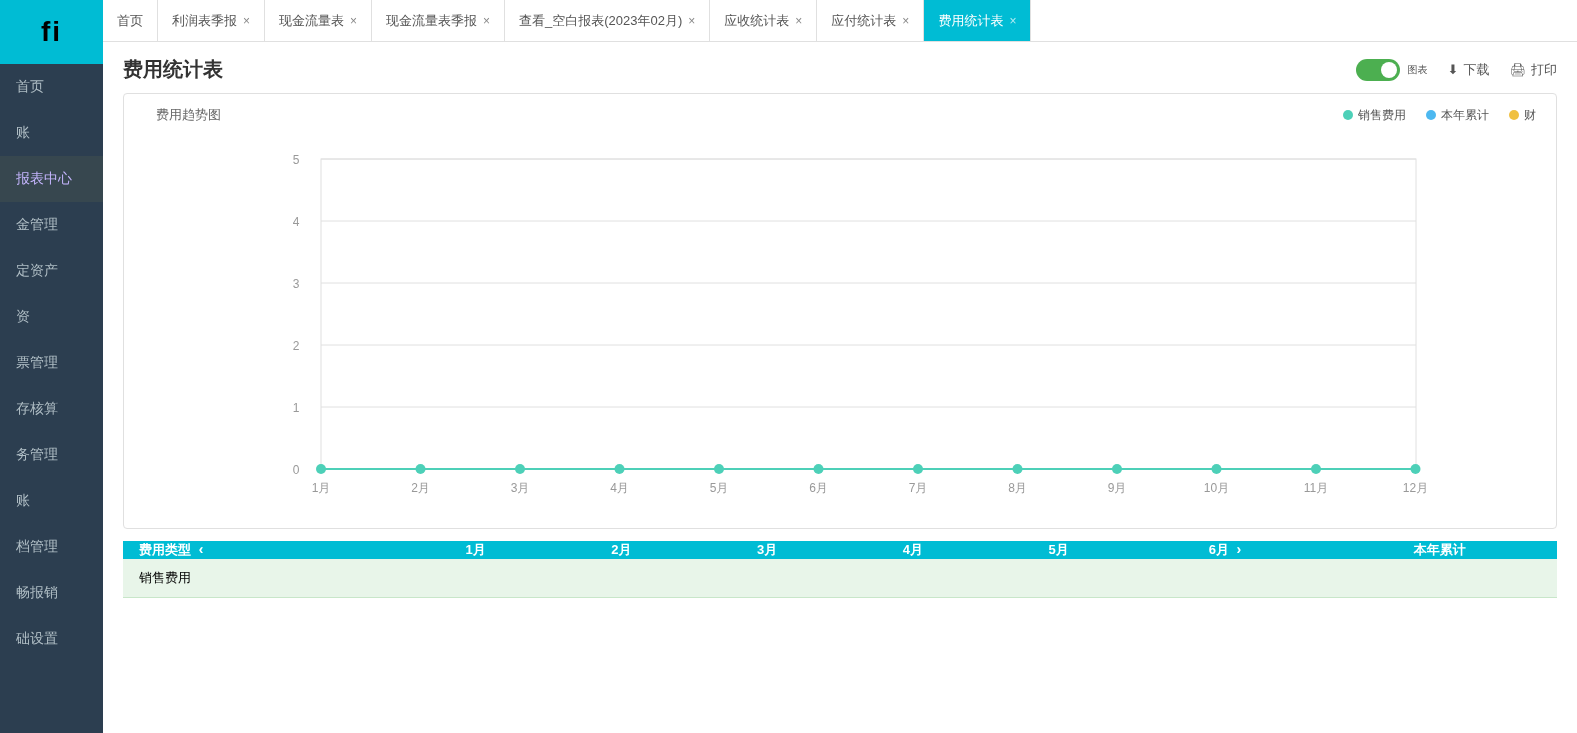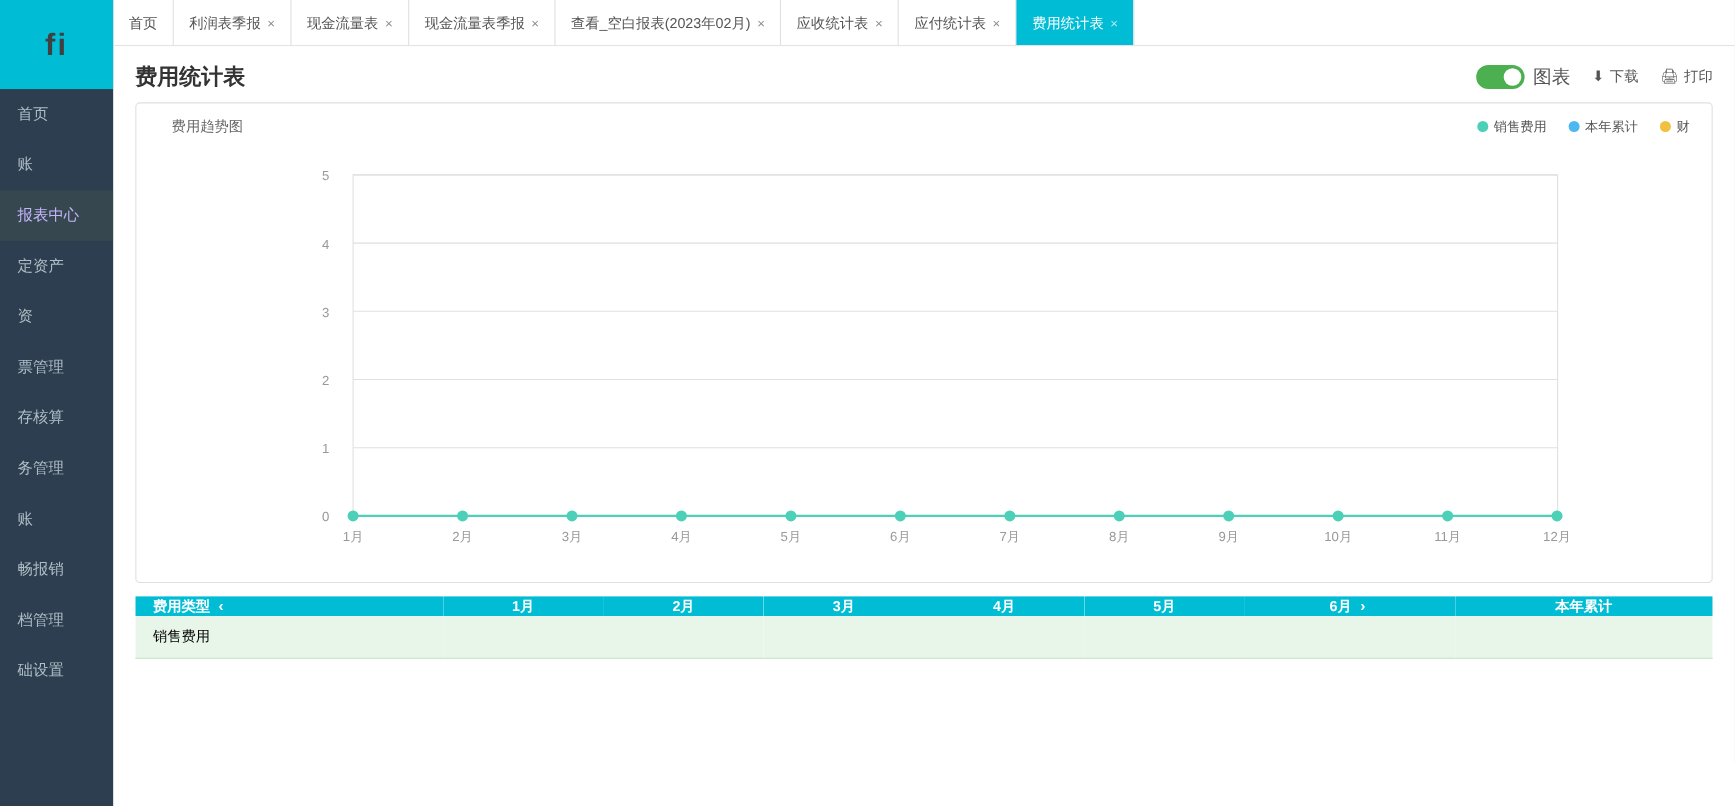--- a/index.html
+++ b/index.html
@@ -10,27 +10,27 @@
       width: 103px;
       background: #2c3e50;
       display: flex;
       flex-direction: column;
       flex-shrink: 0;
       height: 100%;
       overflow: hidden;
     }
     .sidebar-logo {
       background: #00bcd4;
-      height: 81px;
+      height: 64px;
       display: flex;
       align-items: center;
       justify-content: center;
       font-size: 28px;
       font-weight: bold;
-      color: #404040;
+      color: #000000;
       letter-spacing: 2px;
     }
     .sidebar-item {
       padding: 14px 0 14px 16px;
       color: #b0bec5;
       font-size: 14px;
       cursor: pointer;
       white-space: nowrap;
     }
     .sidebar-item.active { background: #37474f; color: #c4b5fd; }
@@ -119,21 +119,21 @@
     .toggle-switch::after {
       content: '';
       position: absolute;
       right: 3px;
       top: 3px;
       width: 16px;
       height: 16px;
       background: white;
       border-radius: 50%;
     }
-    .toggle-label { font-size: 17px; color: #555; }
+    .toggle-label { font-size: 10px; color: #555; }
     .action-btn {
       display: flex;
       align-items: center;
       gap: 5px;
       font-size: 13px;
       color: #555;
       cursor: pointer;
     }
 
     
@@ -219,28 +219,29 @@
     }
   </style>
 </head>
 <body>
 
 <div class="sidebar">
   <div class="sidebar-logo">fi</div>
   <div class="sidebar-item">首页</div>
   <div class="sidebar-item">账</div>
   <div class="sidebar-item active">报表中心</div>
+  <div class="sidebar-item">金管理</div>
   <div class="sidebar-item">定资产</div>
   <div class="sidebar-item">资</div>
   <div class="sidebar-item">票管理</div>
   <div class="sidebar-item">存核算</div>
   <div class="sidebar-item">务管理</div>
   <div class="sidebar-item">账</div>
+  <div class="sidebar-item">档管理</div>
   <div class="sidebar-item">畅报销</div>
-  <div class="sidebar-item">档管理</div>
   <div class="sidebar-item">础设置</div>
 </div>
 
 <div class="main">
 
   <div class="tab-bar">
     <div class="tab">
       <span>首页</span>
     </div>
     <div class="tab">

